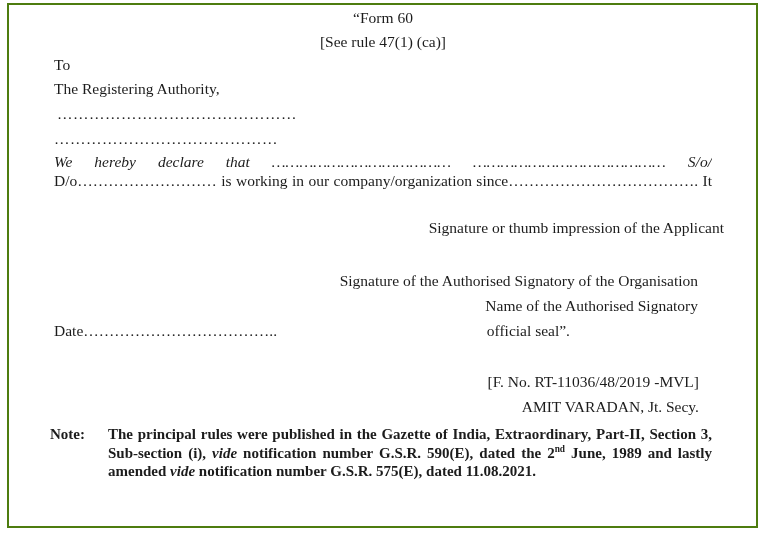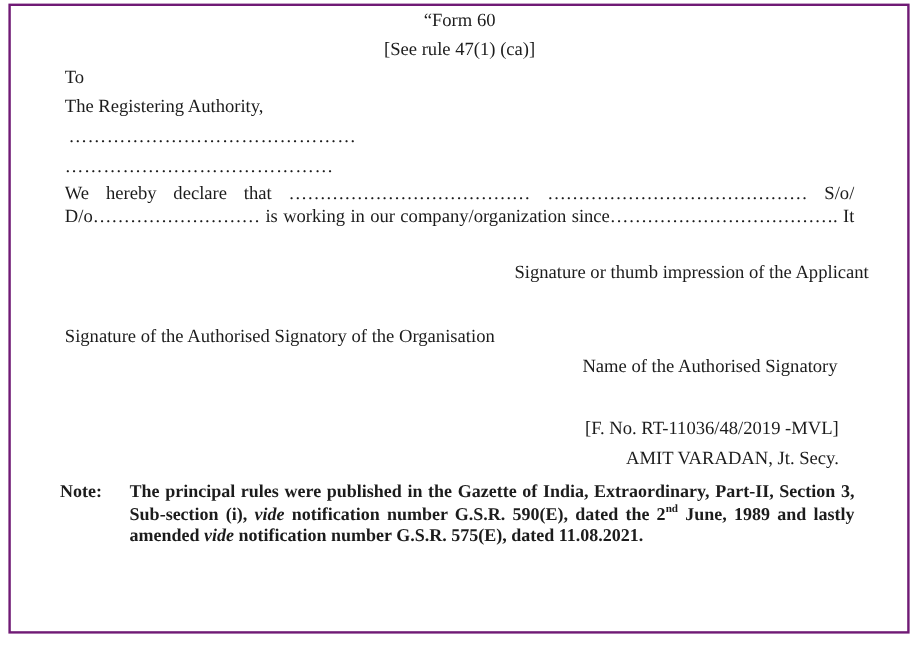--- a/index.html
+++ b/index.html
@@ -10,39 +10,39 @@
     color: #1c1c1c;
     font-size: 15.5px;
     position: relative;
     overflow: hidden;
   }
   .doc {
     position: absolute;
     left: 7px; top: 3px;
     width: 751px; height: 525px;
     box-sizing: border-box;
-    border: 2px solid #701a75;
+    border: 2px solid #4d7c0f;
     padding: 1px 44px 0 45px;
   }
   .center { text-align: center; }
   .hdr-line { line-height: 23.5px; height: 23.5px; }
   .bold { font-weight: bold; }
   .to-line { line-height: 23px; height: 23px; }
   .addr-line { line-height: 25px; height: 25px; }
   .addr-dots-1 { padding-left: 3px; letter-spacing: 0.5px; }
   .addr-dots-2 { letter-spacing: 0.5px; }
   
   .decl { margin-top: 2px; }
   .decl-line { height: 18.6px; line-height: 18.6px; overflow: hidden; }
-  .flexline { display: flex; justify-content: space-between; align-items: baseline; }
+  .flexline { display: flex; justify-content: space-between; align-items: baseline; font-style: italic; }
   .fj { text-align: justify; }
   .fj::after { content: ""; display: inline-block; width: 100%; height: 0; }
   
   .sig-applicant { margin-top: 27px; height: 22px; line-height: 22px; text-align: right; margin-right: -12px; }
-  .sig-org  { margin-top: 30px; height: 23px; line-height: 23px; text-align: left; margin-right: 14px; }
+  .sig-org  { margin-top: 30px; height: 23px; line-height: 23px; text-align: right; margin-right: 14px; }
   .sig-name { height: 27px; line-height: 27px; text-align: right; margin-right: 14px; }
   .date-row { height: 24px; line-height: 24px; display: flex; justify-content: space-between; }
   .seal { margin-right: 142px; }
   .fno  { margin-top: 28px; height: 22px; line-height: 22px; text-align: right; margin-right: 13px; }
   .officer { height: 27px; line-height: 27px; text-align: right; margin-right: 13px; }
   
   .note { margin-top: 5px; margin-left: -4px; display: flex; font-size: 15px; }
   .note-label { flex: 0 0 58px; font-weight: bold; line-height: 18.4px; }
   .note-text { flex: 1 1 auto; font-weight: bold; }
   .note-line { height: 18.4px; line-height: 18.4px; overflow: hidden; }
@@ -73,20 +73,24 @@
       <span>……………………………………</span>
       <span>S/o/</span>
     </div>
     <div class="decl-line fj">D/o……………………… is working in our company/organization since………………………………. It is</div>
   </div>
 
   <div class="sig-applicant">Signature or thumb impression of the Applicant</div>
   <div class="sig-org">Signature of the Authorised Signatory of the Organisation</div>
   <div class="sig-name">Name of the Authorised Signatory</div>
 
+  <div class="date-row">
+    <span>Date………………………………..</span>
+    <span class="seal">official seal”.</span>
+  </div>
 
   <div class="fno">[F. No. RT-11036/48/2019 -MVL]</div>
   <div class="officer">AMIT VARADAN, Jt. Secy.</div>
 
   <div class="note">
     <div class="note-label">Note:</div>
     <div class="note-text">
       <div class="note-line fj">The principal rules were published in the Gazette of India, Extraordinary, Part-II, Section 3,</div>
       <div class="note-line fj"><span>Sub-section (i), </span><span class="it">vide</span><span> notification number G.S.R. 590(E), dated the 2</span><sup>nd</sup><span> June, 1989 and lastly</span></div>
       <div class="note-line last"><span>amended </span><span class="it">vide</span><span> notification number G.S.R. 575(E), dated 11.08.2021.</span></div>

